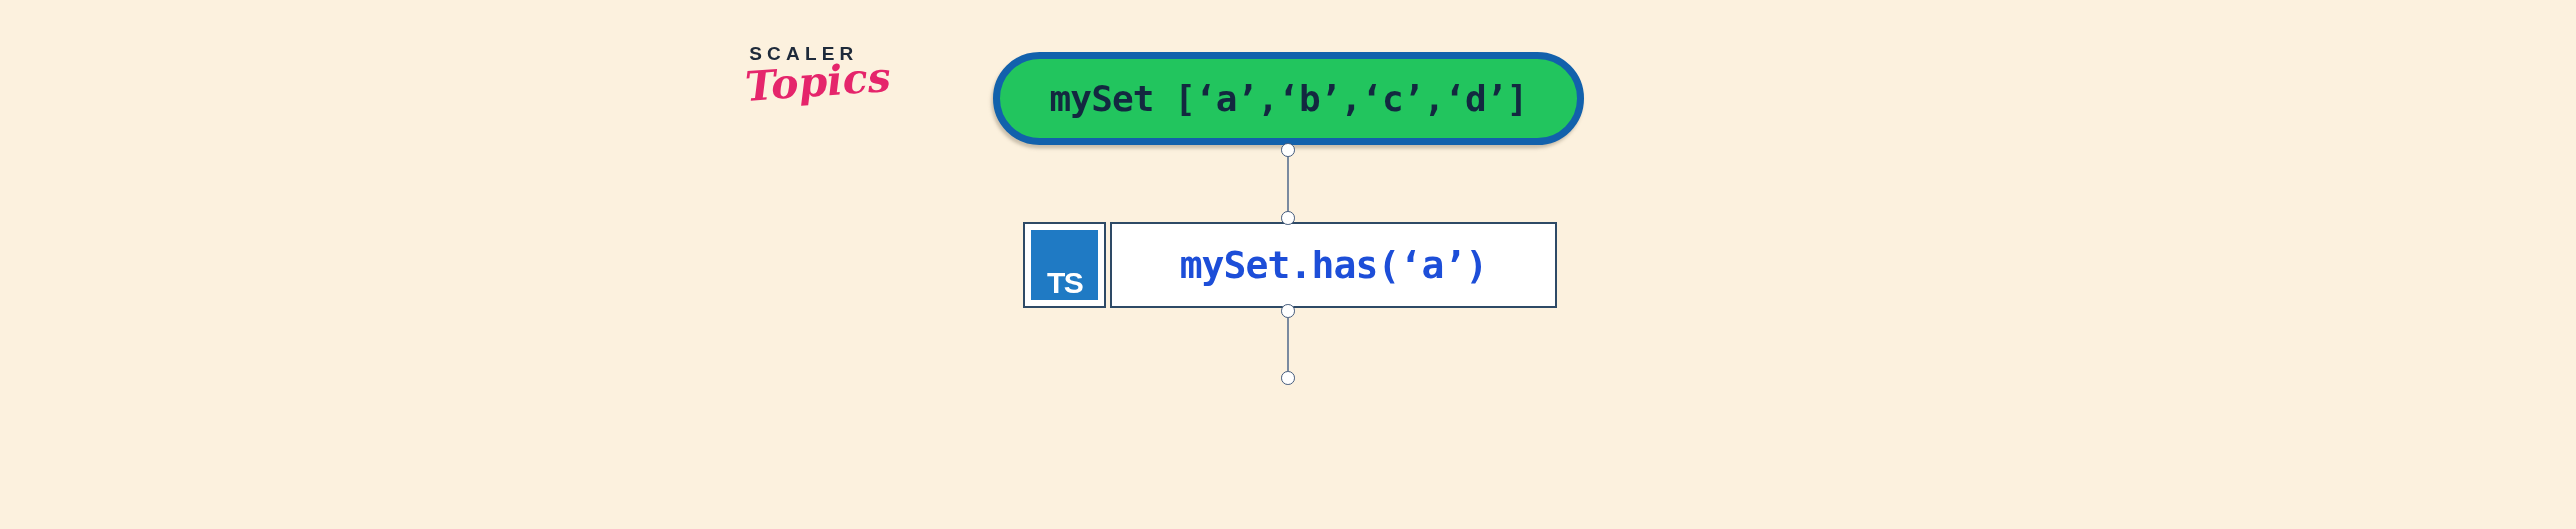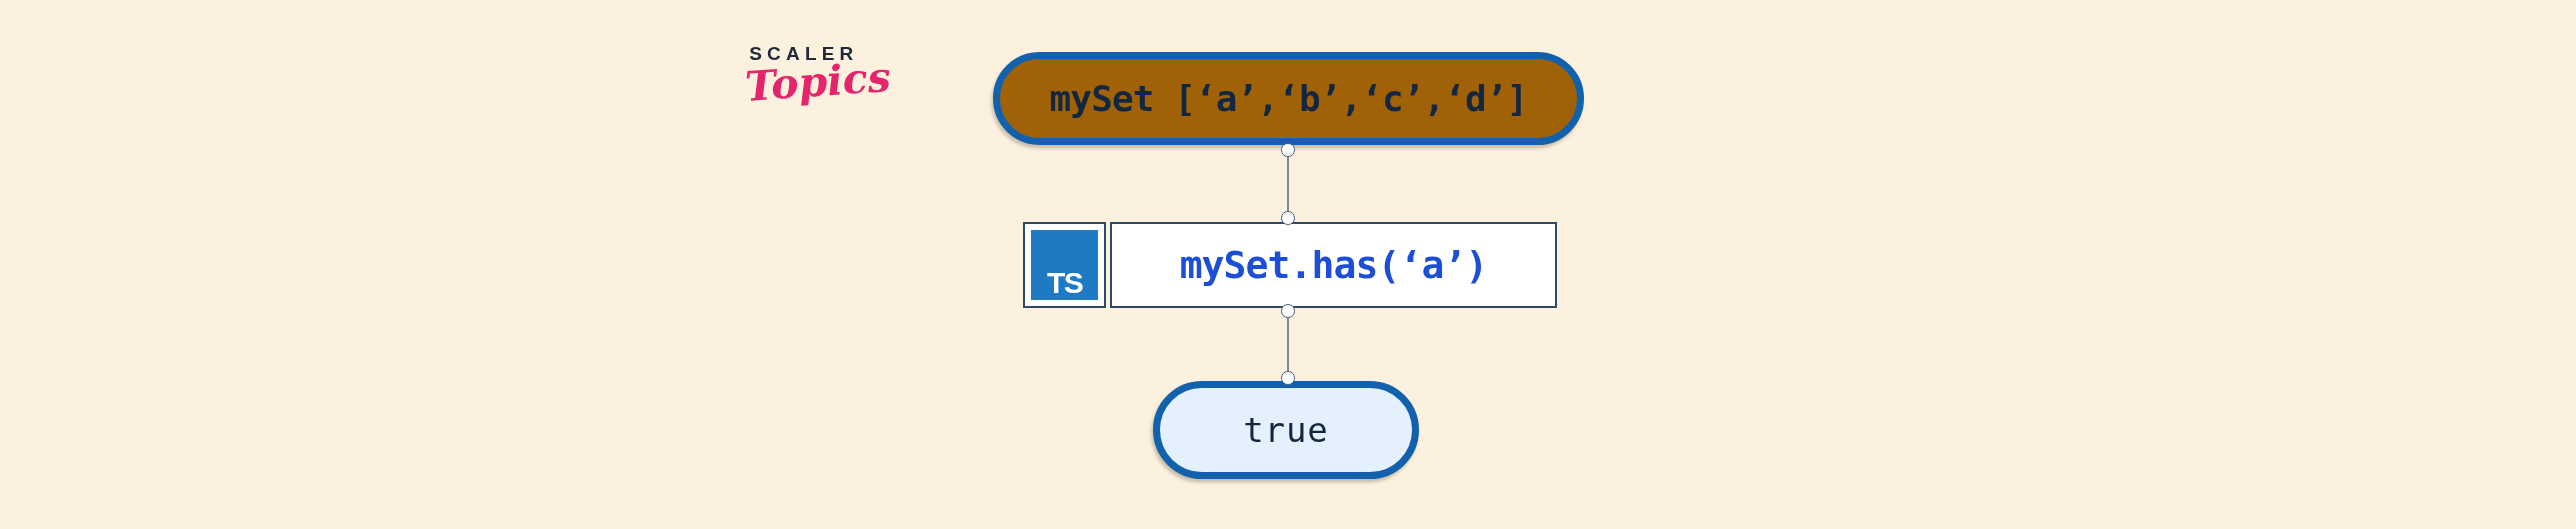--- a/index.html
+++ b/index.html
@@ -33,21 +33,21 @@
     color: #e5256b;
     transform: rotate(-4deg);
     transform-origin: left top;
     margin-top: 1.7px;
   }
 
   
   .terminator {
     position: absolute;
     border: 7.7px solid #1261ac;
-    background: #a16207;
+    background: #22c55e;
     border-radius: 60px;
     display: flex;
     align-items: center;
     justify-content: center;
     box-shadow: -1.7px 3.4px 3.4px rgba(110, 98, 76, 0.35);
   }
   .node-set    { left: 993px; top:  52px; width: 591px; height: 93px; }
   .node-result { left: 1153px; top: 381px; width: 266px; height: 98px; background: #e4f1fc; }
 
   .node-set .label {
@@ -154,18 +154,15 @@
   </div>
 
   <div class="process">
     <span class="label">mySet.has(‘a’)</span>
   </div>
 
   <div class="conn-dot dot-3"></div>
   <div class="conn-line conn-line-2"></div>
   <div class="conn-dot dot-4"></div>
 
-  <div class="terminator node-result">
-    <span class="label">true</span>
-  </div>
 
 </div>
 
 
 </body></html>

